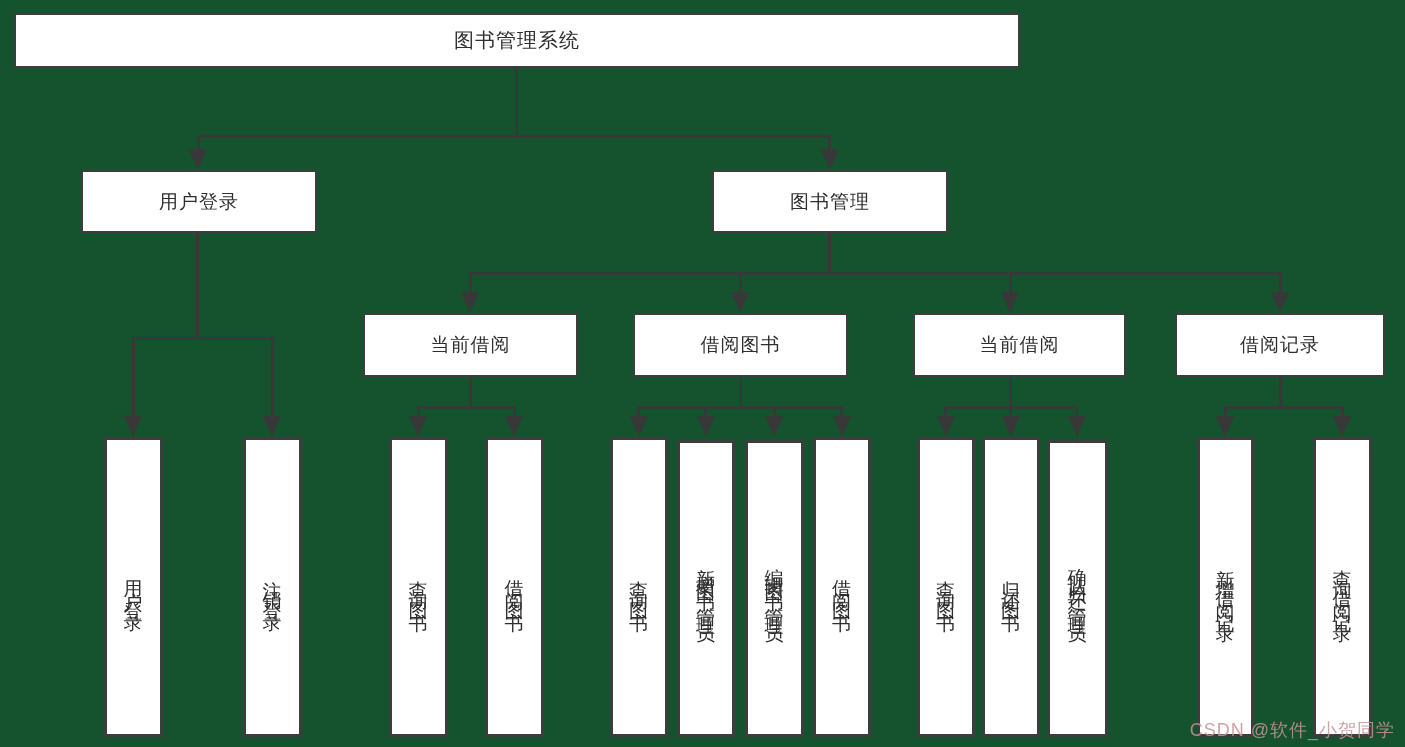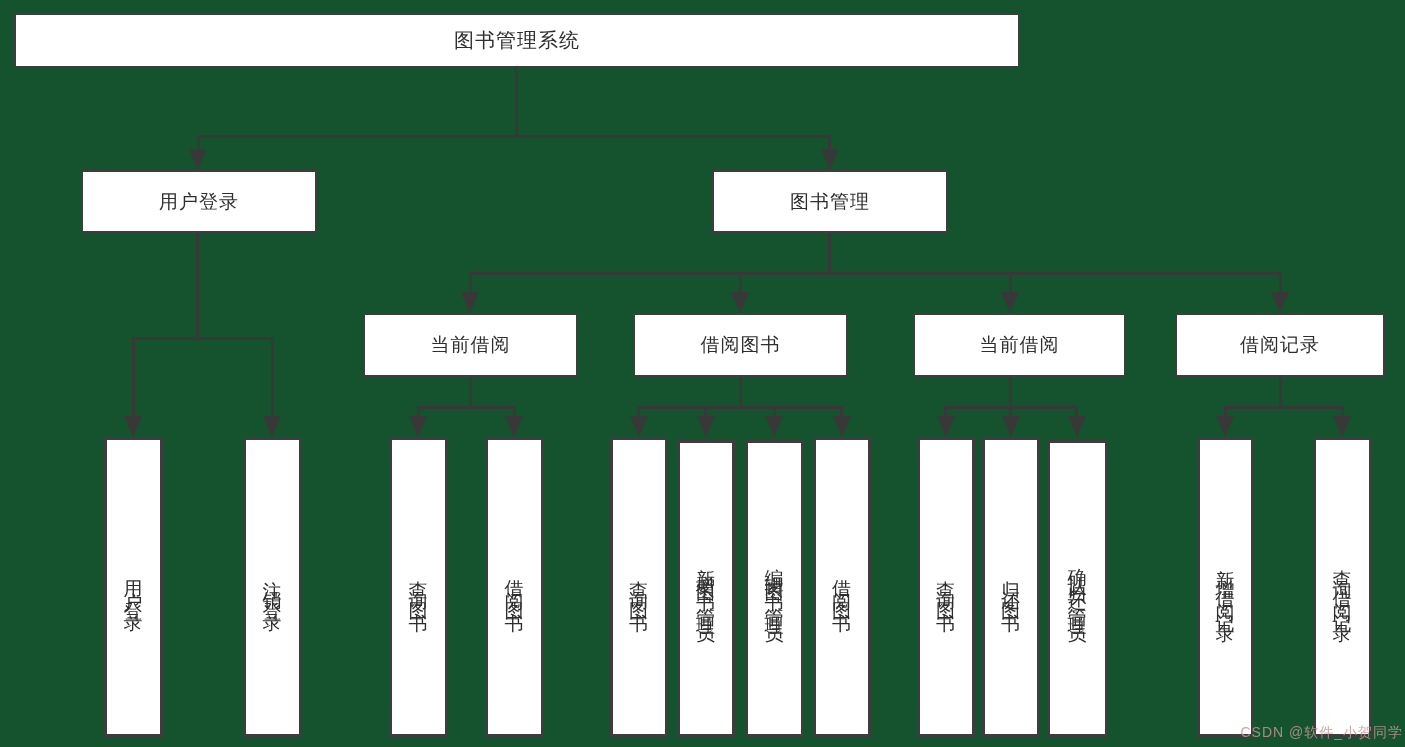--- a/index.html
+++ b/index.html
@@ -42,23 +42,23 @@
   .vline{width:3px;}
   .arrow{
     position:absolute;
     width:0;height:0;
     border-left:9px solid transparent;
     border-right:9px solid transparent;
     border-top:21px solid #383838;
   }
   #watermark{
     position:absolute;
-    right:2px;
+    right:10px;
     bottom:5px;
-    font-size:14px;
+    font-size:18px;
     color:rgba(196,148,148,0.85);
     letter-spacing:1px;
     white-space:nowrap;
   }
 </style>
 </head>
 <body>
 
 <div id="canvas">
 

